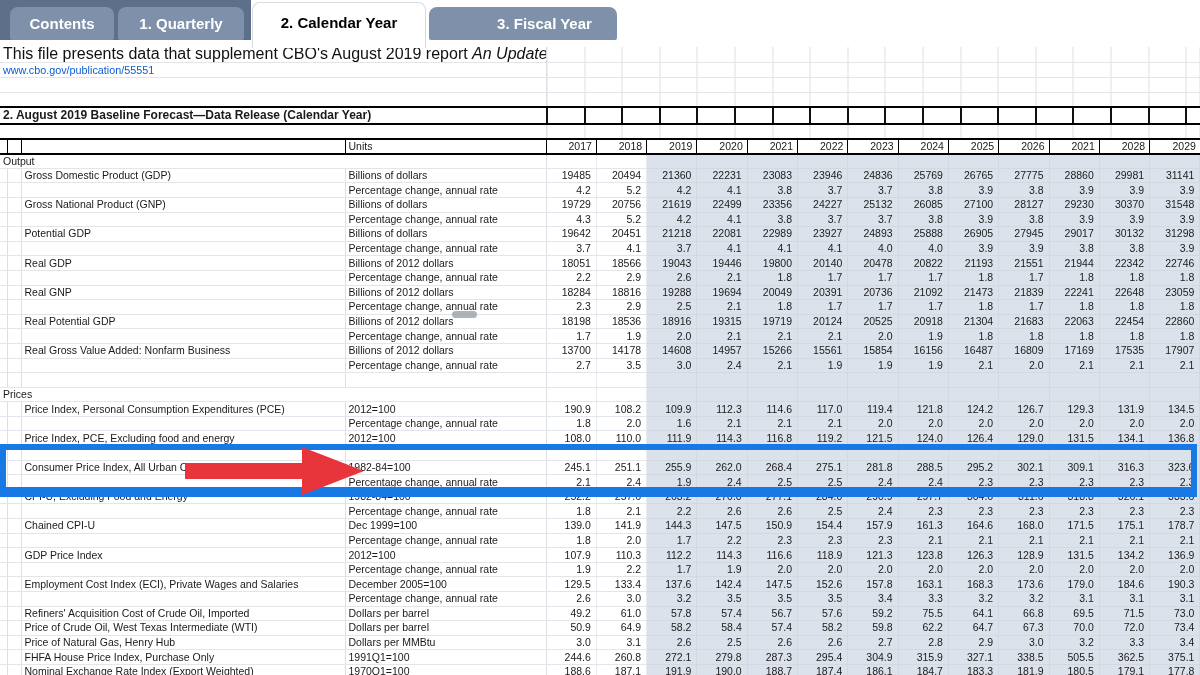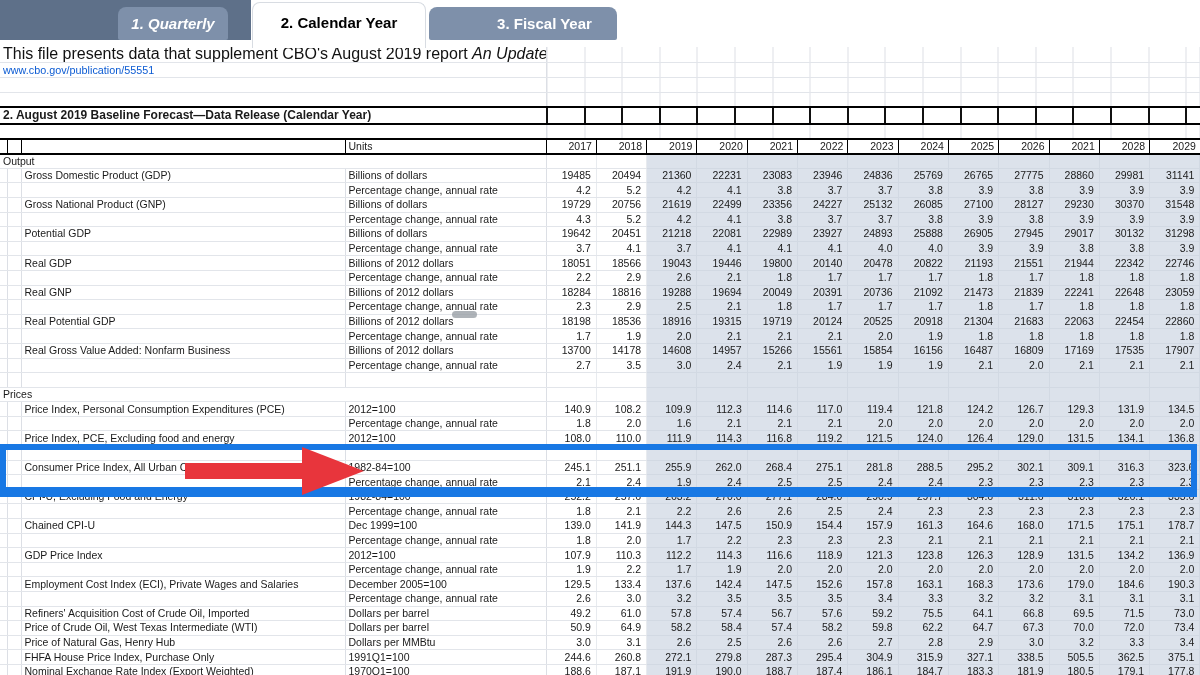--- a/index.html
+++ b/index.html
@@ -41,21 +41,22 @@
   .arrow-head{position:absolute;left:302px;top:447px;width:0;height:0;z-index:30;
      border-left:62px solid #e8353c;border-top:24px solid transparent;border-bottom:24px solid transparent;}
   .smudge{position:absolute;left:452px;top:311px;width:25px;height:7px;background:#9aa0a6;
      border-radius:4px;opacity:.8;z-index:15;}
 </style>
 </head>
 <body>
 
 <div class="tabbar">
   <div class="tab-dark"></div>
-  <div class="tab" style="left:118px;width:110px;font-style:italic;">1. Quarterly</div>
+  <div class="tab" style="left:10px;width:104px;">Contents</div>
+  <div class="tab" style="left:118px;width:126px;">1. Quarterly</div>
   <div class="tab active" style="left:252px;width:172px;">2. Calendar Year</div>
   <div class="tab" style="left:429px;width:145px;padding-left:43px;">3. Fiscal Year</div>
 </div>
 
 <div class="sheet">
   <table>
     <colgroup>
       <col style="width:7px;">
         <col style="width:14px;">
         <col style="width:324px;">
@@ -441,21 +442,21 @@
           <td class="num sh"></td>
           <td class="num sh"></td>
           <td class="num sh"></td>
           <td class="num sh"></td>
         </tr>
         <tr>
           <td class="vline"></td>
           <td class="vline"></td>
           <td class="vline">Price Index, Personal Consumption Expenditures (PCE)</td>
           <td class="vline">2012=100</td>
-          <td class="num yr">140.9</td>
+          <td class="num yr">190.9</td>
           <td class="num yr">108.2</td>
           <td class="num sh">109.9</td>
           <td class="num sh">112.3</td>
           <td class="num sh">114.6</td>
           <td class="num sh">117.0</td>
           <td class="num sh">119.4</td>
           <td class="num sh">121.8</td>
           <td class="num sh">124.2</td>
           <td class="num sh">126.7</td>
           <td class="num sh">129.3</td>

